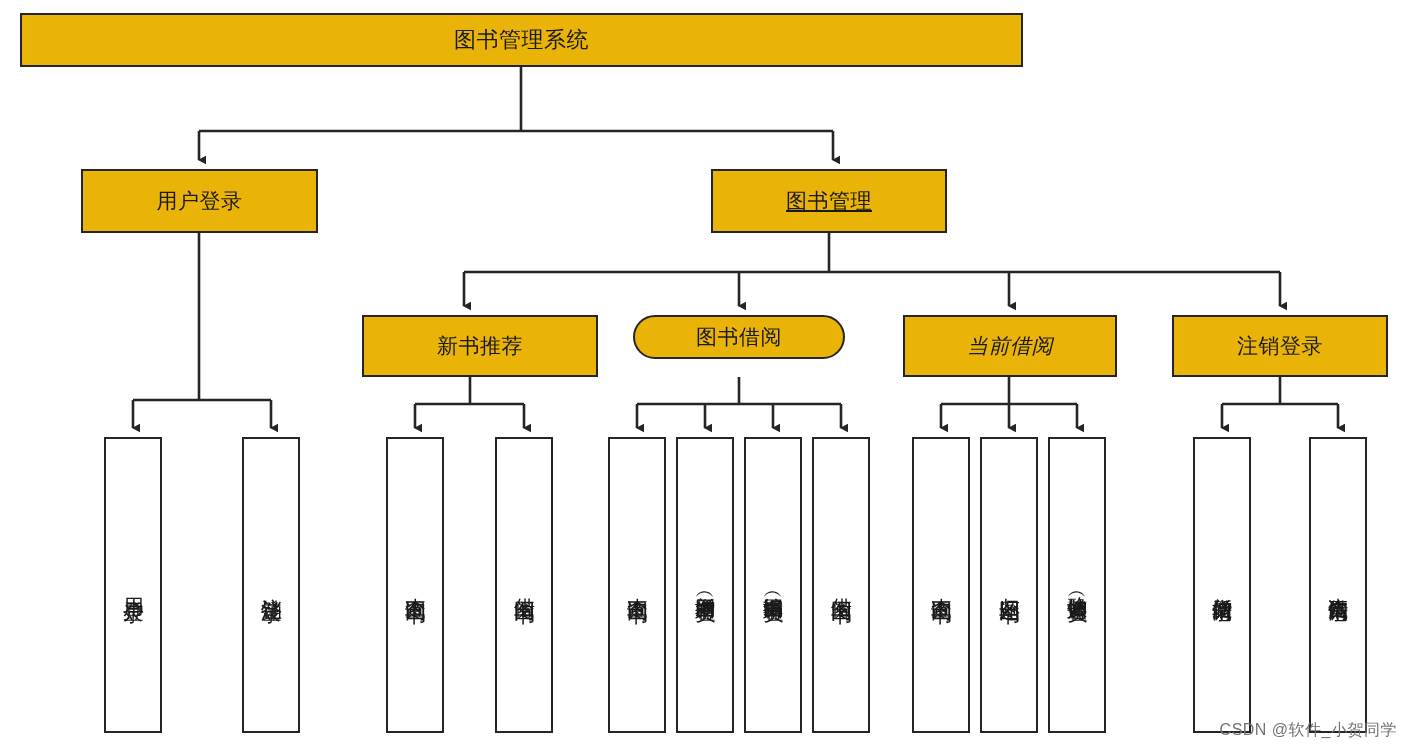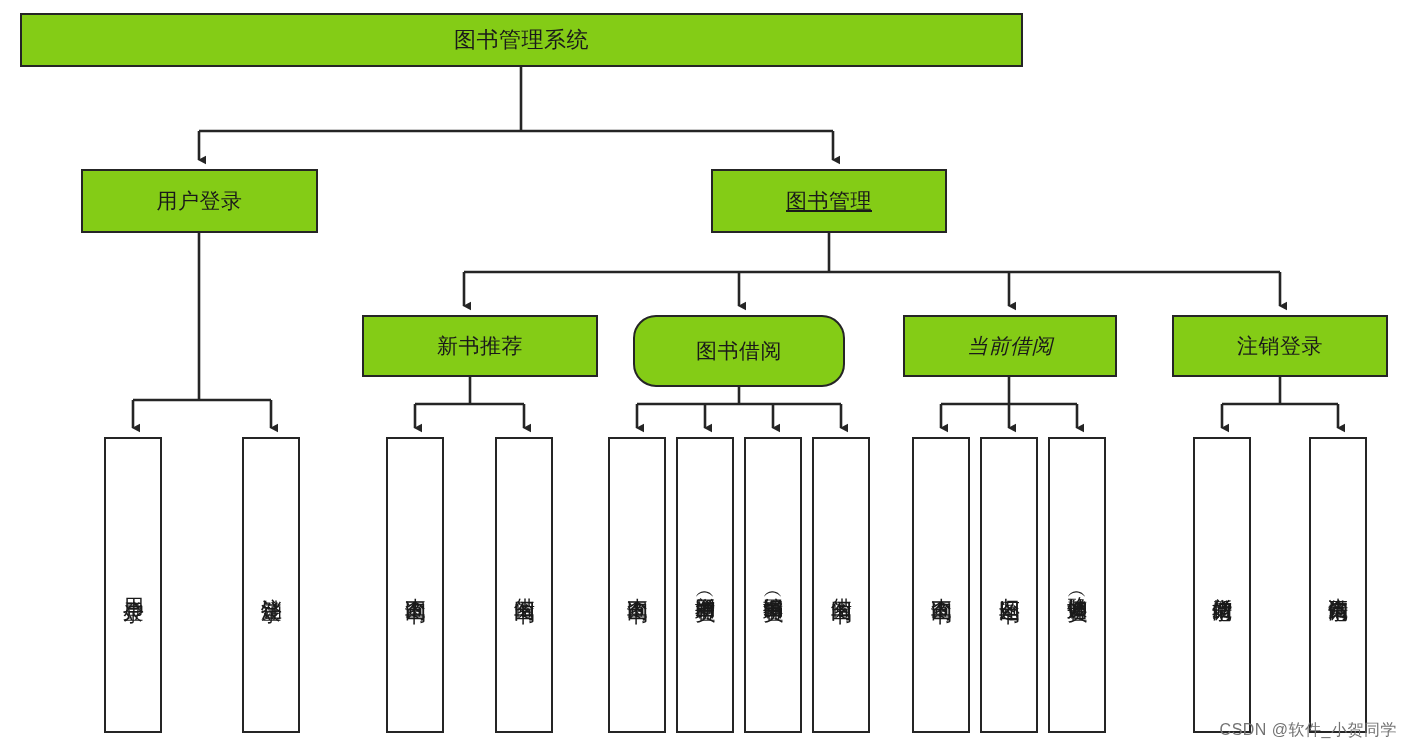--- a/index.html
+++ b/index.html
@@ -24,21 +24,21 @@
     left: 0;
     top: 0;
     width: 1405px;
     height: 747px;
     pointer-events: none;
   }
   .node {
     position: absolute;
     box-sizing: border-box;
     border: 2px solid #252525;
-    background: #84cc16;
+    background: #eab308;
     display: flex;
     align-items: center;
     justify-content: center;
     text-align: center;
     color: #1a1a1a;
   }
   .node.horiz {
     font-size: 21px;
     line-height: 1.2;
     letter-spacing: 0.5px;
@@ -143,21 +143,21 @@
   <div class="node horiz" style="left:81px; top:169px; width:237px; height:64px;">
     <span>用户登录</span>
   </div>
   <div class="node horiz" style="left:711px; top:169px; width:236px; height:64px;text-decoration:underline;">
     <span>图书管理</span>
   </div>
 
   <div class="node horiz" style="left:362px; top:315px; width:236px; height:62px;">
     <span>新书推荐</span>
   </div>
-  <div class="node horiz" style="left:633px; top:315px; width:212px; height:72px;border-radius:23px;">
+  <div class="node horiz" style="left:633px; top:315px; width:212px; height:44px;border-radius:23px;">
     <span>图书借阅</span>
   </div>
   <div class="node horiz" style="left:903px; top:315px; width:214px; height:62px;font-style:italic;">
     <span>当前借阅</span>
   </div>
   <div class="node horiz" style="left:1172px; top:315px; width:216px; height:62px;">
     <span>注销登录</span>
   </div>
 
   <div class="leaf" style="left:104px; top:437px; width:58px; height:296px;">

